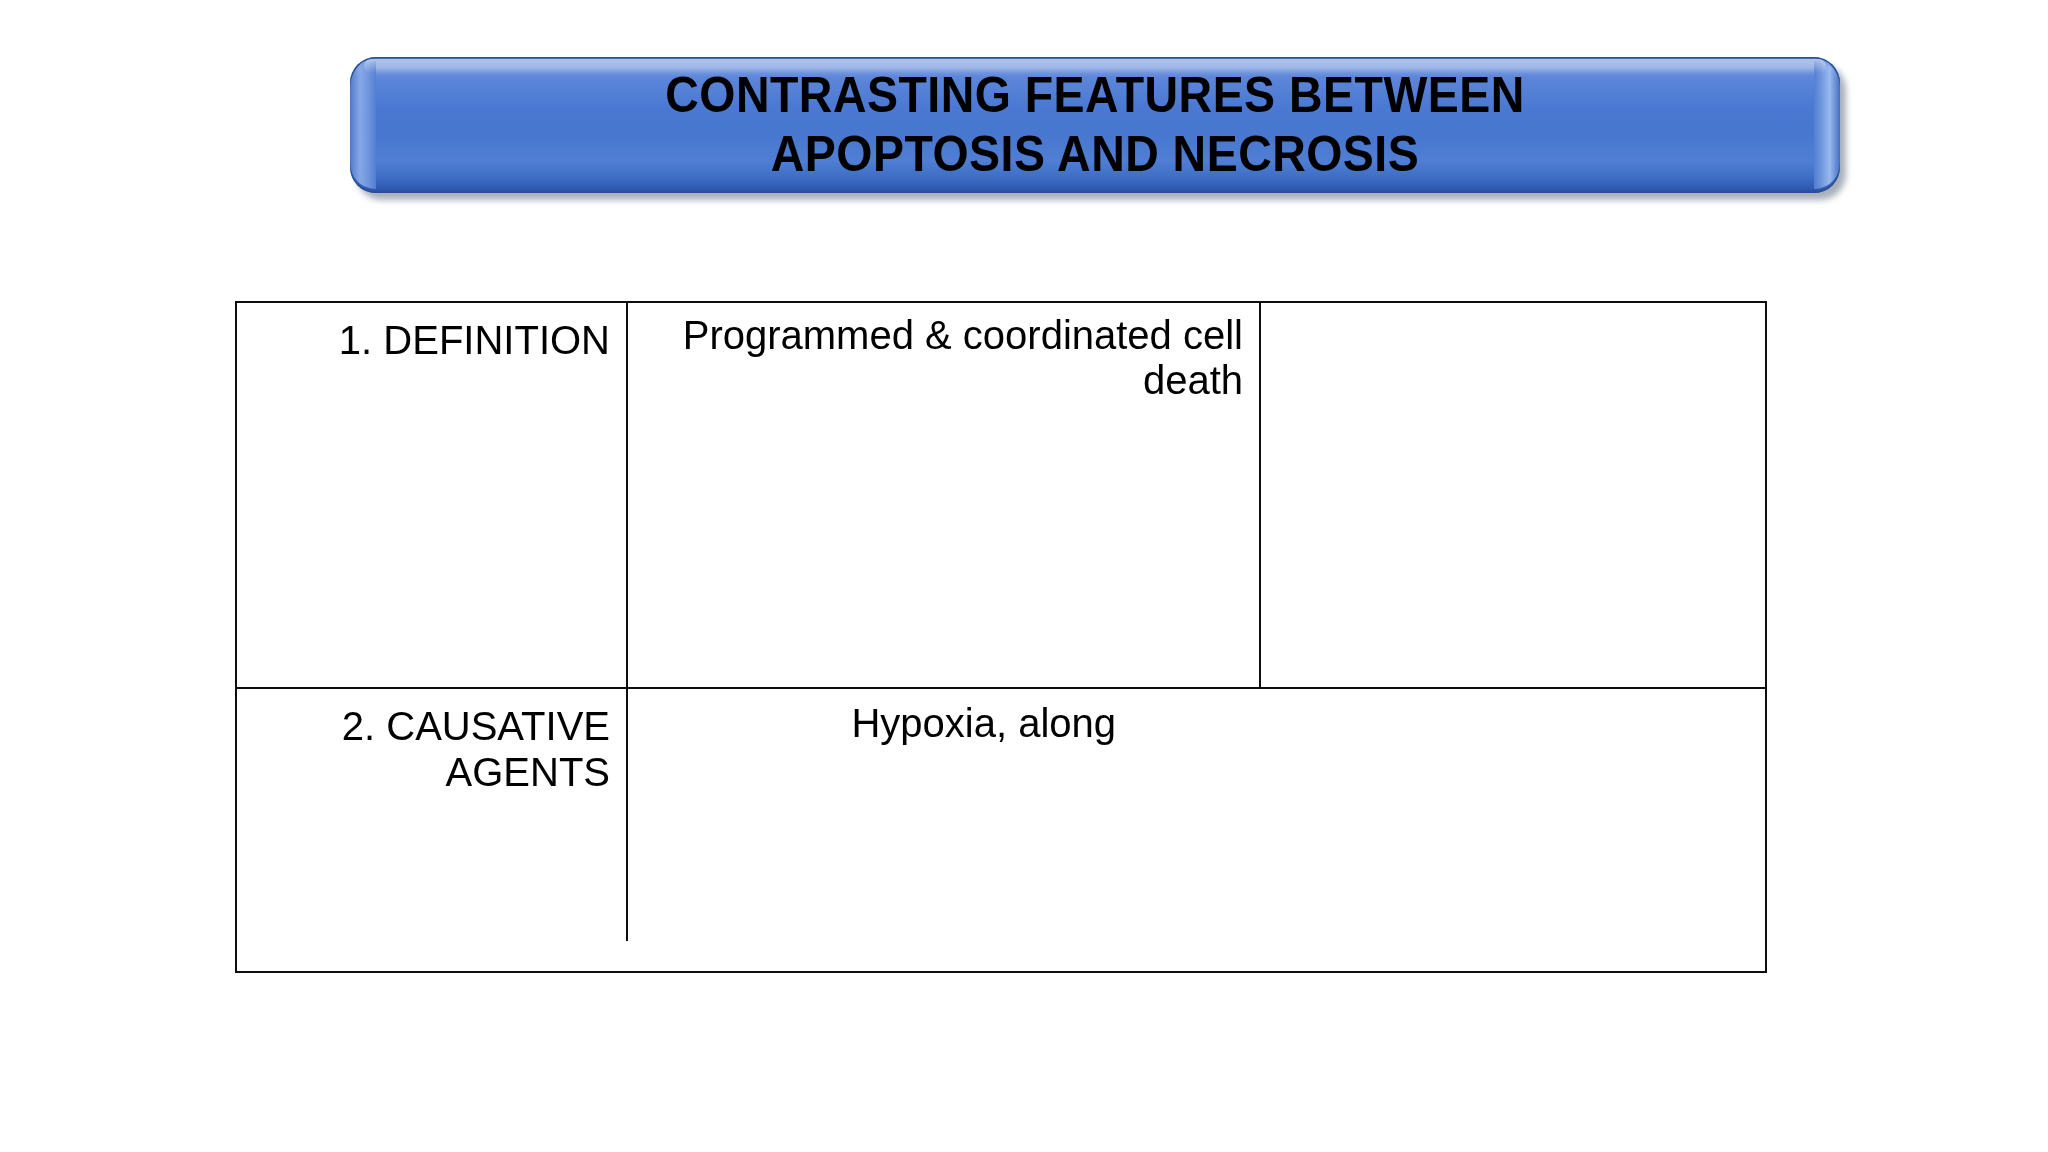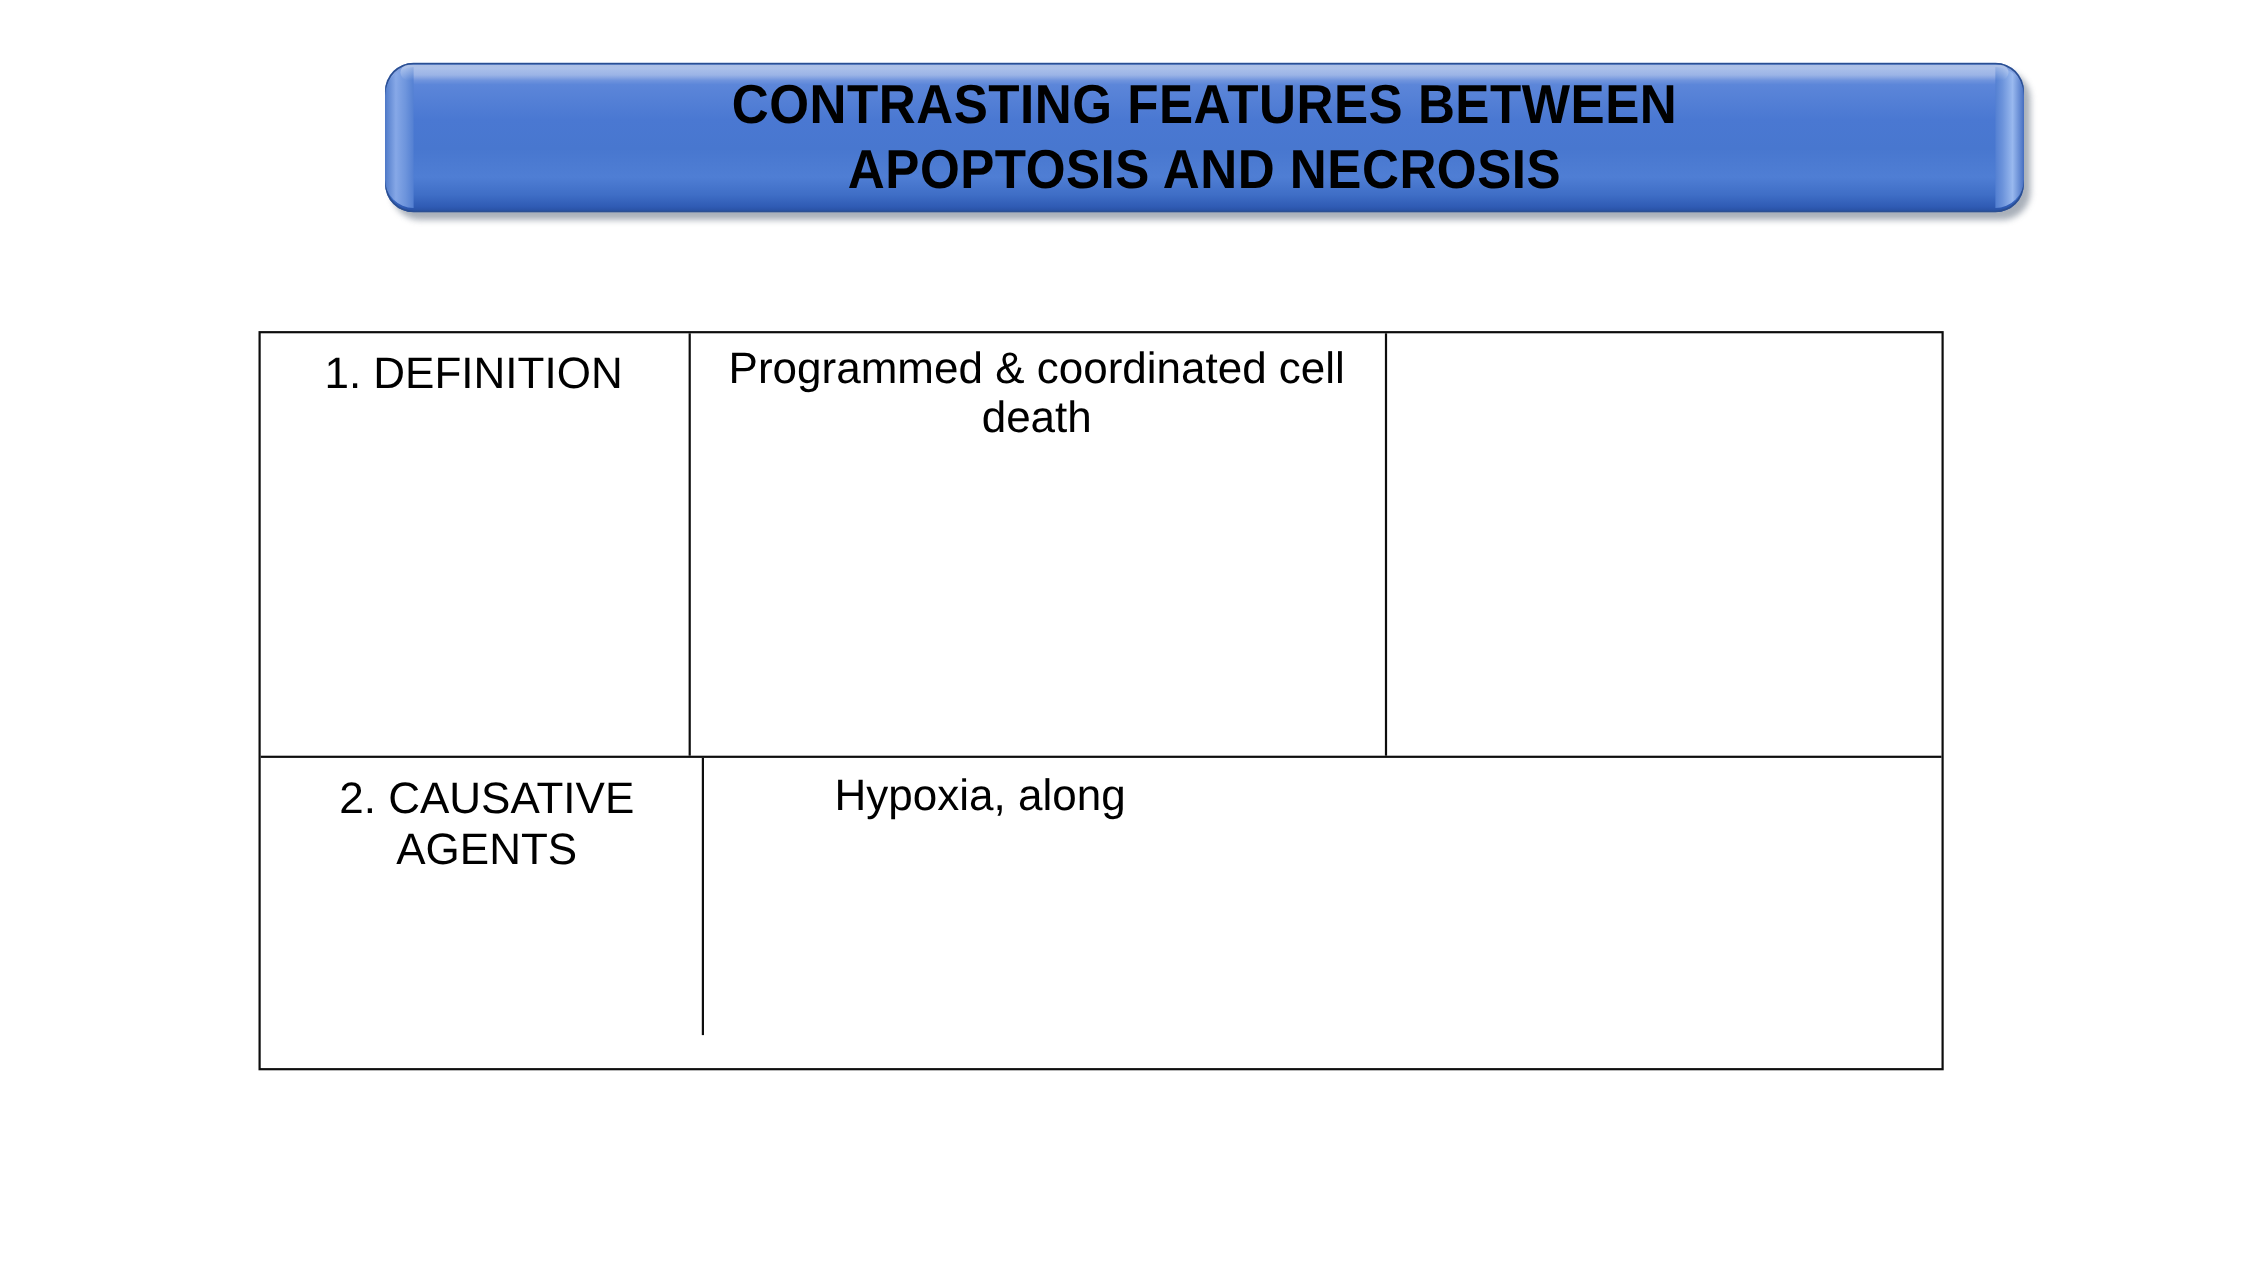--- a/index.html
+++ b/index.html
@@ -128,21 +128,21 @@
     border: 2px solid #0d0d0d;
     background: #ffffff;
   }
   .trow {
     display: flex;
     box-sizing: border-box;
     width: 100%;
   }
   .trow.header { height: 82px; border-bottom: 2px solid #0d0d0d; }
   .trow.r1 { height: 386px; border-bottom: 2px solid #0d0d0d; }
-  .trow.r2 { height: 252px; padding-left: 12px; }
+  .trow.r2 { height: 252px; }
 
   .cell {
     box-sizing: border-box;
     overflow: hidden;
   }
   .col-feature { width: 391px; border-right: 2px solid #0d0d0d; }
   .col-apoptosis { width: 633px; border-right: 2px solid #0d0d0d; }
   .col-necrosis { width: 504px; }
 
   .header .cell {
@@ -151,21 +151,21 @@
     justify-content: center;
     font-size: 44px;
     color: #000000;
     letter-spacing: 0.2px;
   }
 
   .body-cell {
     padding: 12px 16px 0 14px;
     font-size: 40px;
     color: #000000;
-    text-align: center;
+    text-align: right;
   }
   .feature-text {
     line-height: 46px;
     padding-top: 14px;
   }
   .value-text {
     line-height: 45px;
     padding-top: 10px;
   }
   .value-text.tight-pad { padding-top: 12px; }

